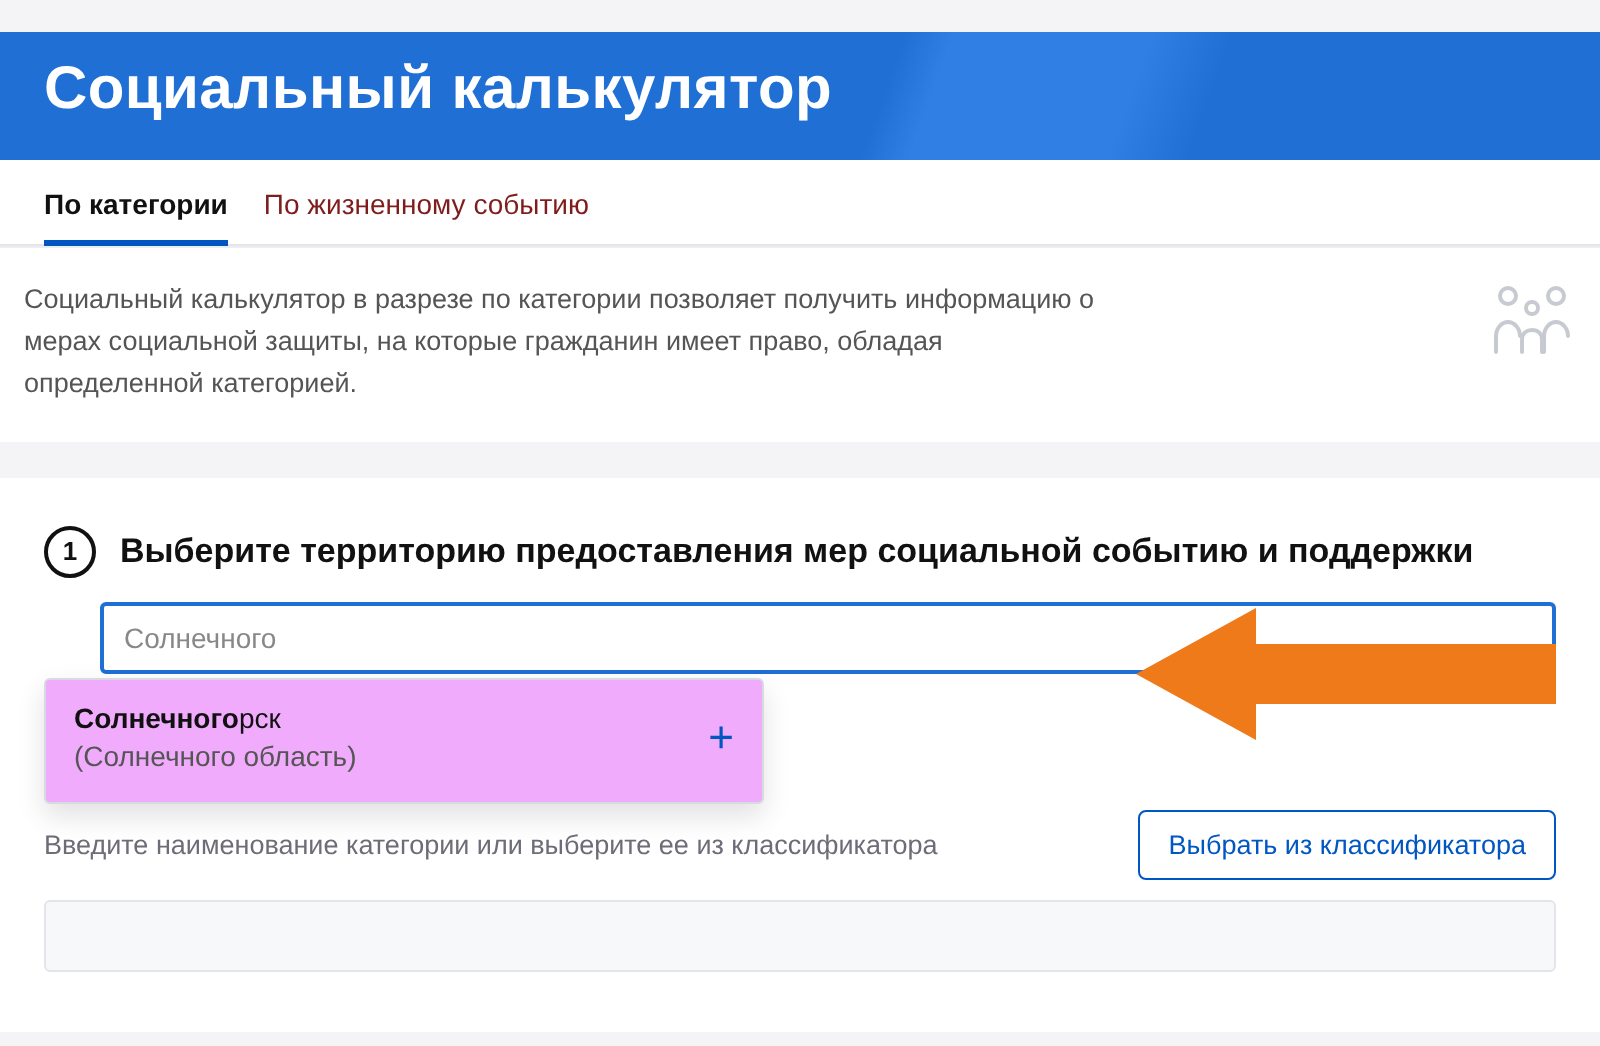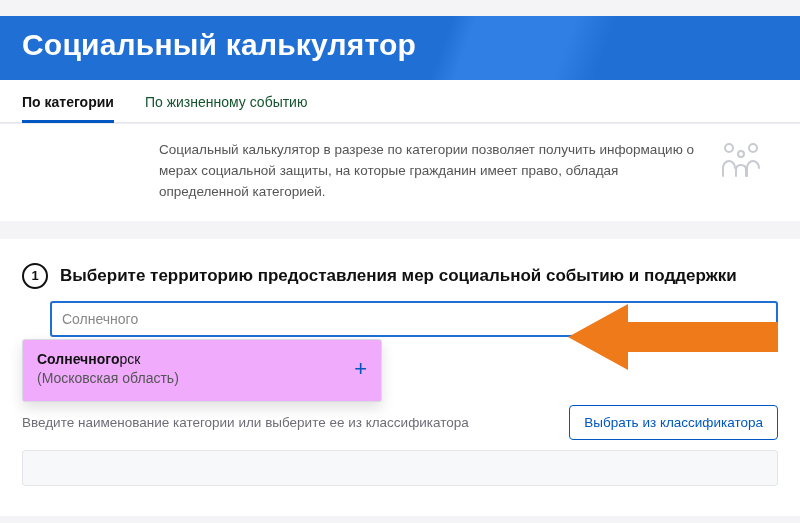--- a/index.html
+++ b/index.html
@@ -23,46 +23,46 @@
     font-weight: 600;
     letter-spacing: 0.2px;
   }
   .tabs-card {
     background: #fff;
     margin-top: 0;
     border-bottom: 1px solid #e5e5ea;
   }
   .tabs {
     display: flex;
-    gap: 31px;
+    gap: 18px;
     padding: 0 22px;
   }
   .tab {
     padding: 14px 0 12px;
     font-size: 14px;
     font-weight: 600;
     color: #0057c2;
     cursor: pointer;
     position: relative;
   }
-  .tab.inactive { color: #14532d; font-weight:500; }
+  .tab.inactive { color: #7f1d1d; font-weight:500; }
   .tab.active { color: #111; }
   .tab.active::after {
     content: "";
     position: absolute;
     left: 0; right: 0; bottom: -1px;
     height: 3px;
     background: #0057c2;
   }
   .desc-band {
     background: #fff;
-    padding: 16px 37px 18px;
+    padding: 16px 12px 18px;
     display: flex;
     align-items: flex-start;
-    justify-content: flex-end;
+    justify-content: space-between;
     gap: 20px;
     border-top: 1px solid #eceef1;
   }
   .desc-band p {
     font-size: 13.5px;
     line-height: 1.55;
     color: #555;
     max-width: 540px;
   }
   .family-icon { flex: 0 0 auto; opacity: .55; }
@@ -202,21 +202,21 @@
     <div class="step-num">1</div>
     <div class="step-title">Выберите территорию предоставления мер социальной событию и поддержки</div>
   </div>
 
   <div class="field">
     <input class="text-input" type="text" value="Солнечного" style="">
     <div class="dropdown">
       <div class="dd-item">
         <div class="dd-text">
           <span class="match">Солнечного</span><span class="rest">рск</span><br>
-          <span class="region">(Московская область)</span>
+          <span class="region">(Солнечного область)</span>
         </div>
         <span class="dd-plus">+</span>
       </div>
     </div>
   </div>
 
   <div class="step-head">
     <div class="step-num">2</div>
     <div class="step-title">Выберите наименование категории</div>
   </div>

